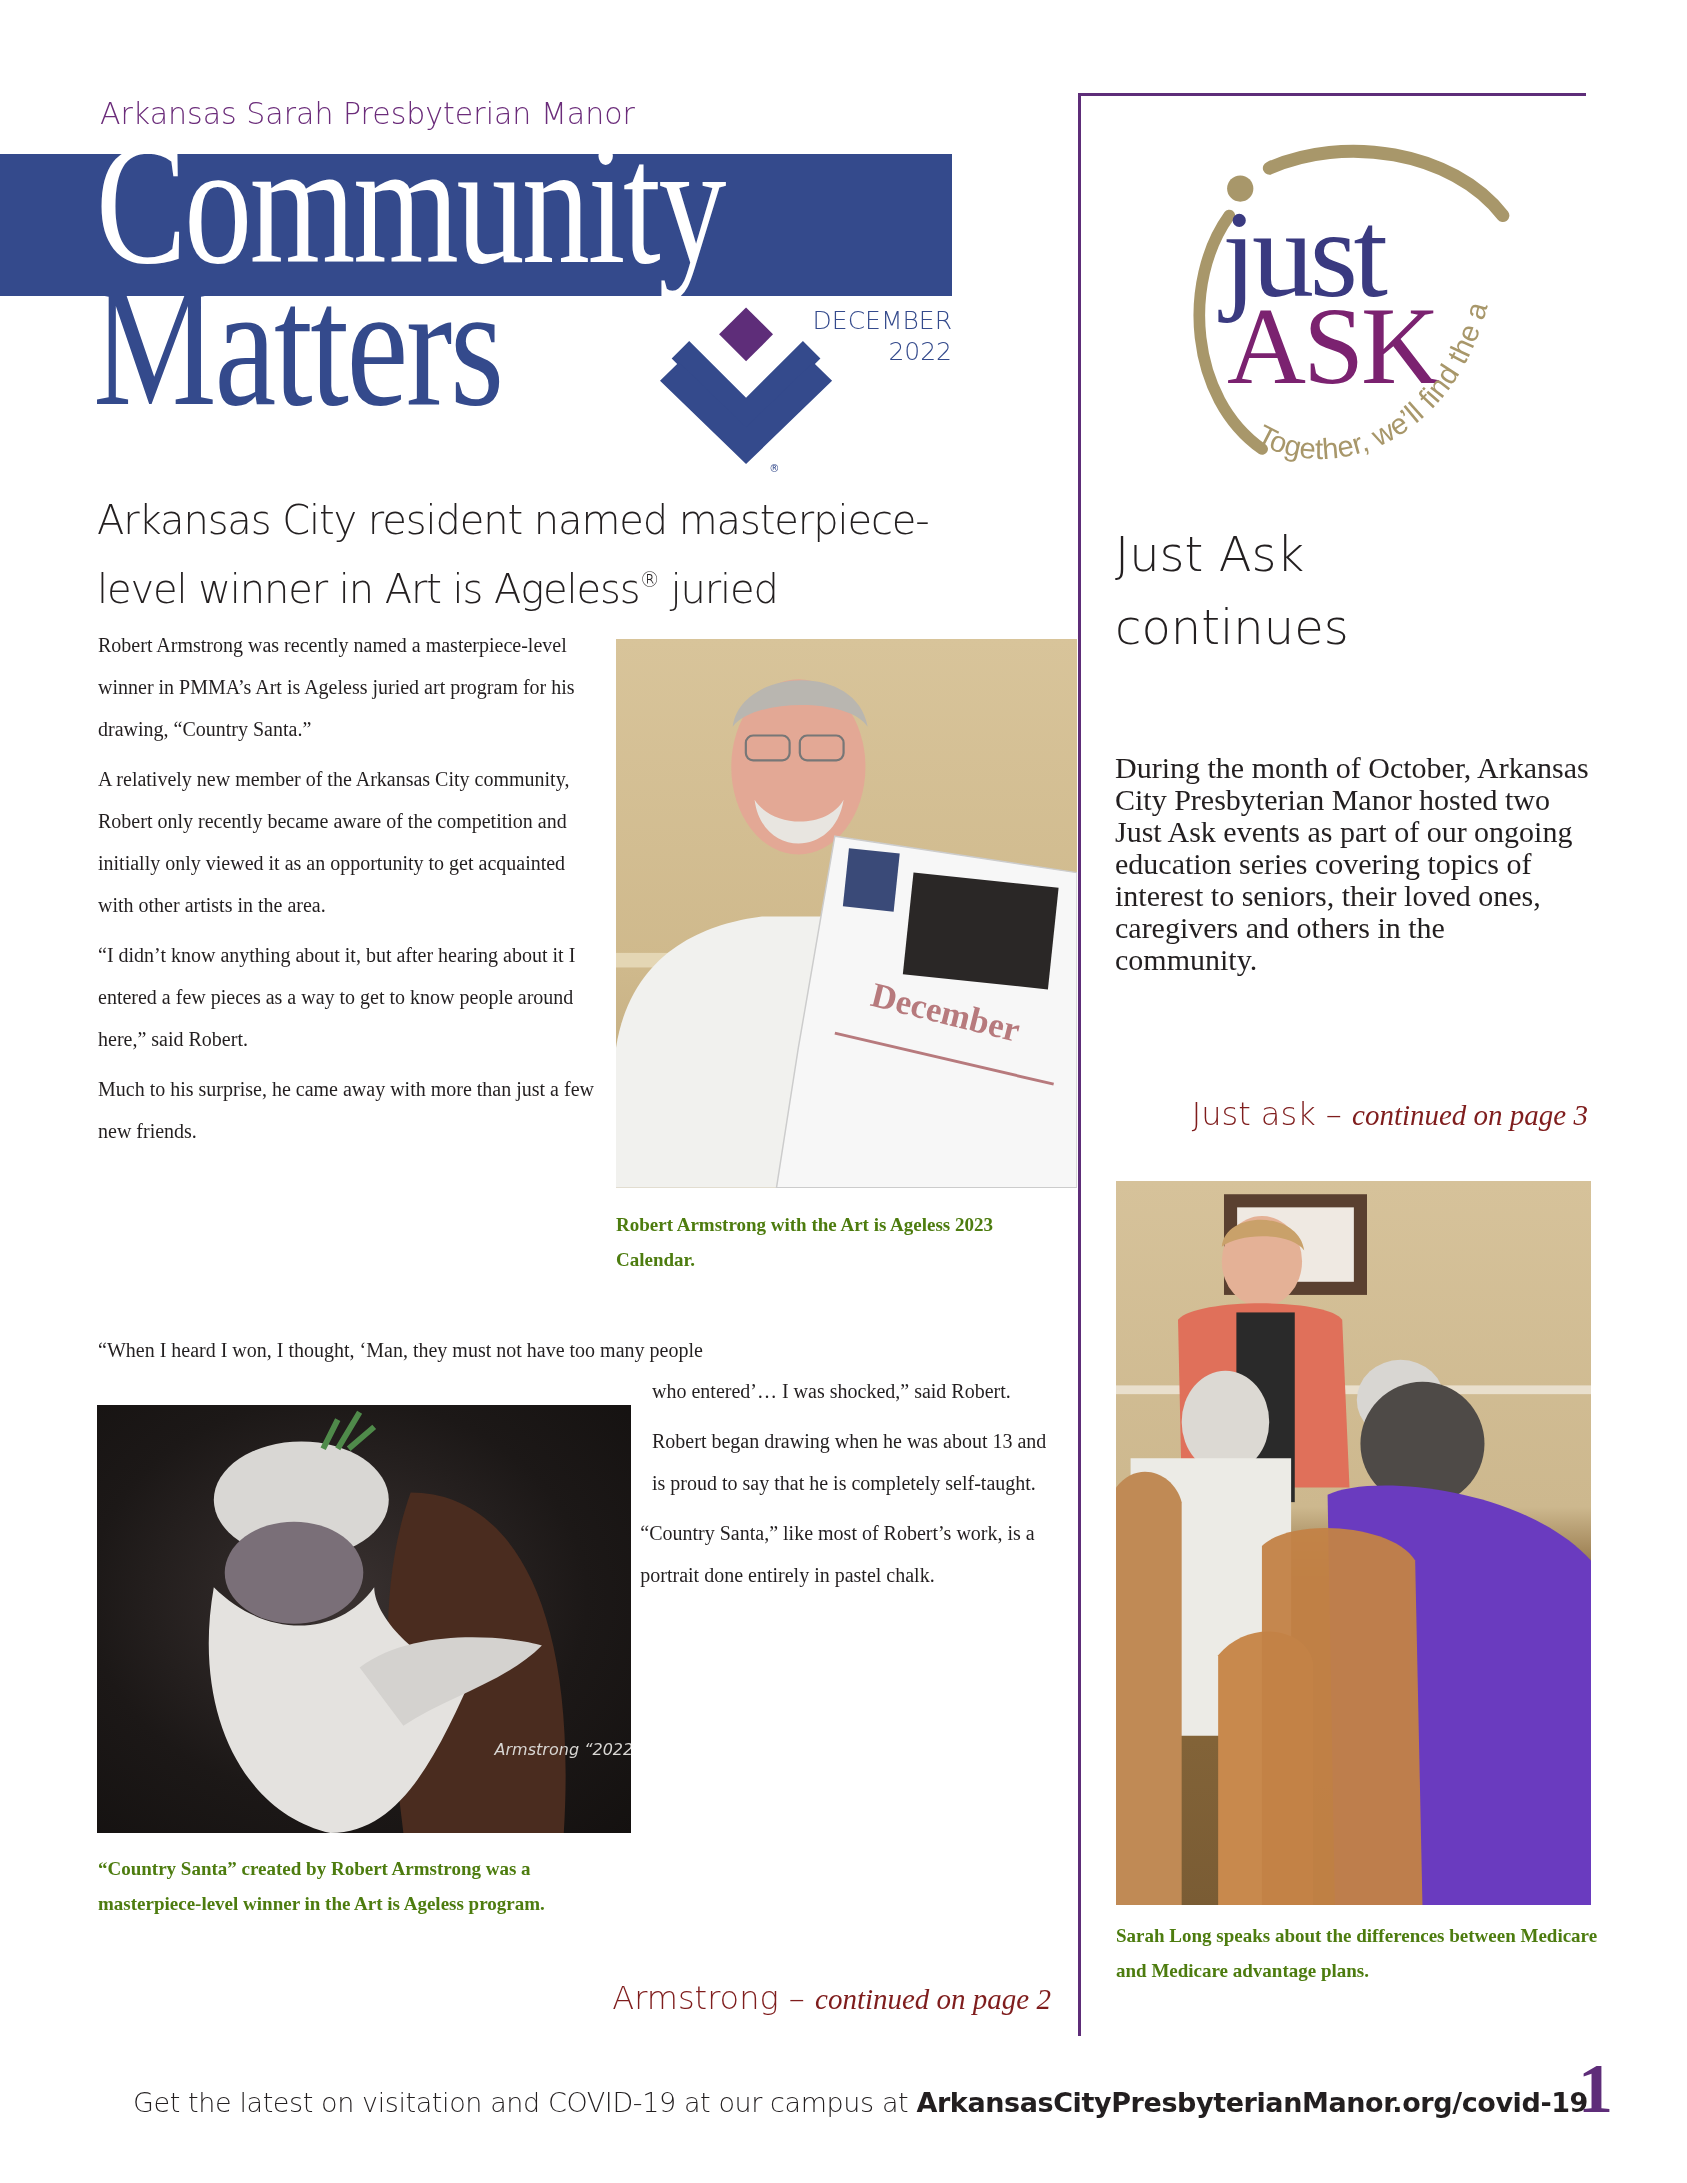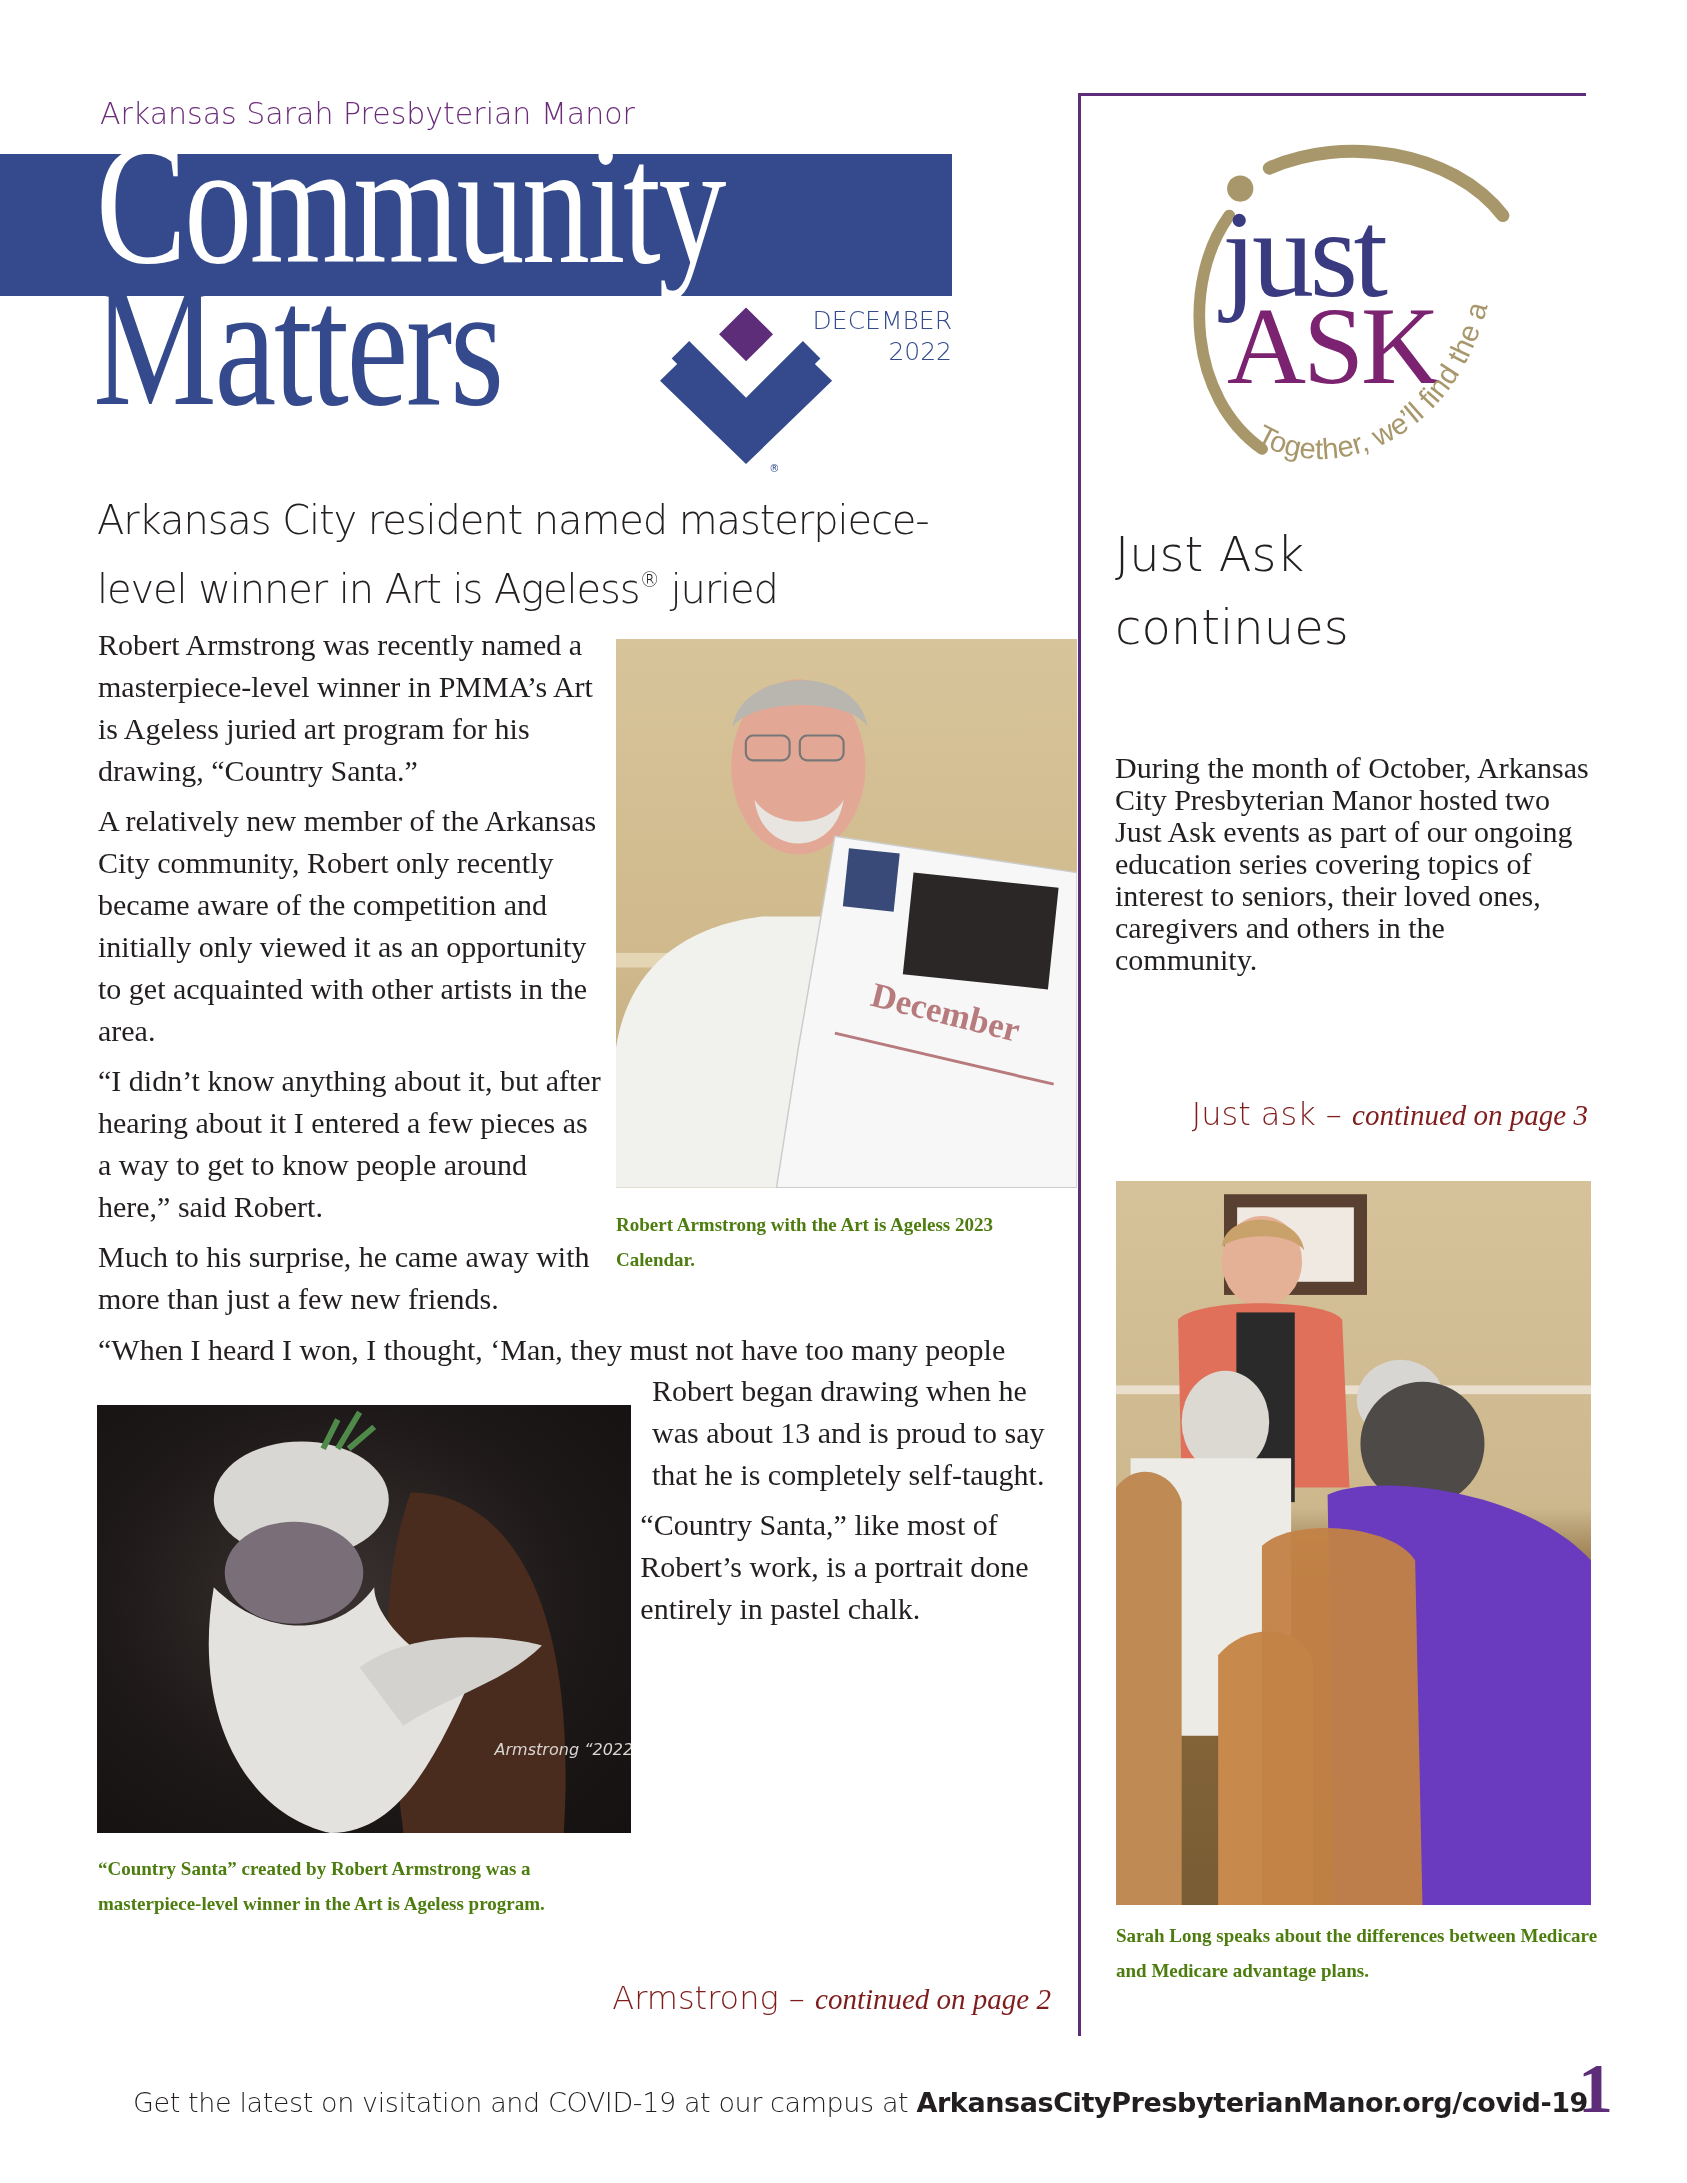--- a/index.html
+++ b/index.html
@@ -17,21 +17,21 @@
 
   
   .frame-top { left: 1078px; top: 93px; width: 508px; height: 2.9px; background: #5e2d79; }
   .frame-left { left: 1078px; top: 93px; width: 2.9px; height: 1943px; background: #5e2d79; }
 
   
   .headline { left: 97px; top: 490px; width: 971px; font-family: "DejaVu Sans", sans-serif; font-weight: 300; font-size: 40px; line-height: 60px; color: #231f20; letter-spacing: -1.1px; }
   .headline sup { font-size: 20.4px; vertical-align: 16px; }
 
   
-  .body { font-family: "Liberation Serif", serif; font-size: 30px; line-height: 42px; color: #231f20; }
+  .body { font-family: "Liberation Serif", serif; font-size: 20px; line-height: 42px; color: #231f20; }
   .body p { margin-bottom: 8px; }
   .col-a { left: 98px; top: 624px; width: 503px; }
   .quote-line { left: 98px; top: 1329px; width: 971px; white-space: nowrap; }
   .col-b { left: 652px; top: 1370px; width: 409px; }
   .col-b p.outdent { margin-left: -11.7px; }
 
   .caption { font-family: "Liberation Serif", serif; font-weight: bold; font-size: 19px; line-height: 35px; color: #4d7c0f; }
   .caption-1 { left: 616px; top: 1207px; width: 452px; }
   .caption-2 { left: 98px; top: 1851px; width: 525px; }
   .caption-3 { left: 1116px; top: 1918px; width: 496px; }
@@ -123,20 +123,21 @@
     <ellipse cx="270" cy="230" rx="95" ry="70" fill="#7a6f78"></ellipse>
     <path d="M160,250 C130,420 200,560 320,587 C420,587 470,470 520,360 C470,380 380,300 380,250 C330,320 230,320 160,250 Z" fill="#e4e2df"></path>
     <path d="M360,360 C440,300 580,320 610,330 C560,380 480,400 420,440 Z" fill="#d4d2cf"></path>
     <path d="M310,60 L330,20 M330,60 L360,10 M345,60 L380,30" stroke="#4f8a4a" stroke-width="8"></path>
     <text x="545" y="480" font-size="22" fill="#d8d6d3" font-family="DejaVu Sans, sans-serif" font-style="italic">Armstrong “2022”</text>
   </svg>
 </div>
 <div class="abs caption caption-2">“Country Santa” created by Robert Armstrong was a masterpiece-level winner in the Art is Ageless program.</div>
 
 <div class="abs body col-b">
+  <p>who entered’… I was shocked,” said Robert.</p>
   <p>Robert began drawing when he was about 13 and is proud to say that he is completely self-taught.</p>
   <p class="outdent">“Country Santa,” like most of Robert’s work, is a portrait done entirely in pastel chalk.</p>
 </div>
 
 <div class="abs continued cont-1">
   <span>Armstrong</span><span> – </span><em>continued on page 2</em>
 </div>
 
 <svg class="abs justask-logo" viewBox="0 0 510 490">
   <path d="M150,45 C250,0 400,20 470,110" fill="none" stroke="#a8976a" stroke-width="18" stroke-linecap="round"></path>

